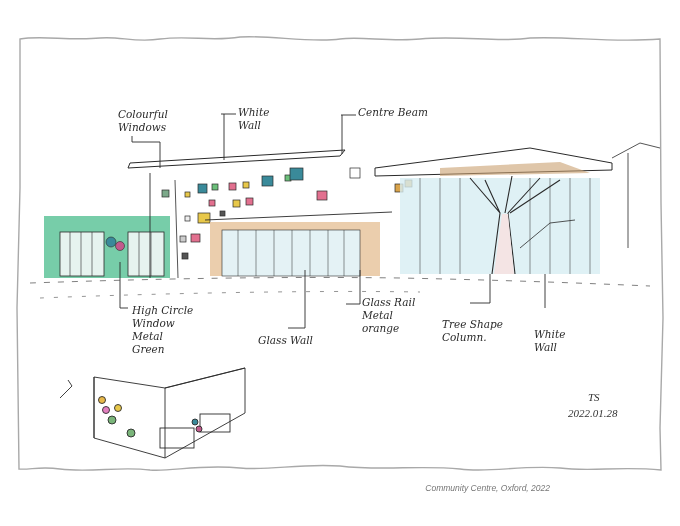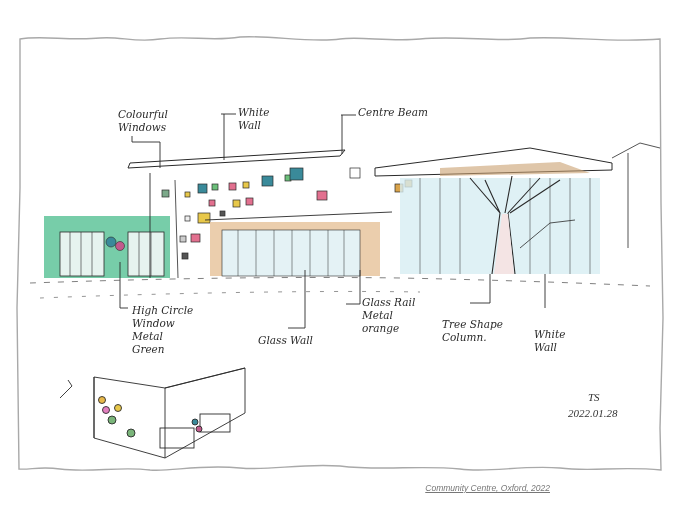--- a/index.html
+++ b/index.html
@@ -2,21 +2,21 @@
 <html><head>
 <meta charset="utf-8">
 <style>
   html, body { margin: 0; padding: 0; background: #ffffff; }
   body { width: 680px; height: 526px; position: relative; overflow: hidden;
          font-family: "DejaVu Sans", sans-serif; }
   .sheet { position: absolute; left: 0; top: 8px; width: 572px; height: 526px; }
   .note { position: absolute; font-family: "DejaVu Serif", serif; font-style: italic;
           font-size: 10.5px; color: #2a2a2a; line-height: 13px; white-space: pre; }
   .caption { position: absolute; right: 22px; top: 475px; font-family: "Liberation Sans", sans-serif;
-             font-style: italic; font-size: 8.5px; color: #777777; text-decoration: underline; }
+             font-style: italic; font-size: 8.5px; color: #777777; }
   .sig { position: absolute; font-family: Liberation Serif, serif; font-style: italic;
          font-size: 11px; color: #333333; line-height: 14px; }
 </style>
 </head>
 <body>
 
 <div class="sheet">
   <svg width="680" height="526" viewBox="0 0 680 526">
 
     <path d="M20 31 C40 27,70 33,100 30 C120 28,135 35,160 31 C190 27,210 34,240 29 C270 27,310 35,340 31 C360 28,390 34,420 31 C460 27,500 35,530 30 C570 28,610 35,660 31 L661 195 L663 310 L660 420 L661 462 C620 458,590 464,560 460 C520 457,490 465,460 461 C420 457,380 463,340 458 C300 455,270 463,240 460 C200 456,170 464,150 462 C120 458,90 465,60 461 C40 458,30 462,19 461 L17 300 L20 180 Z" fill="none" stroke="#a9a9a9" stroke-width="1.4"></path>

